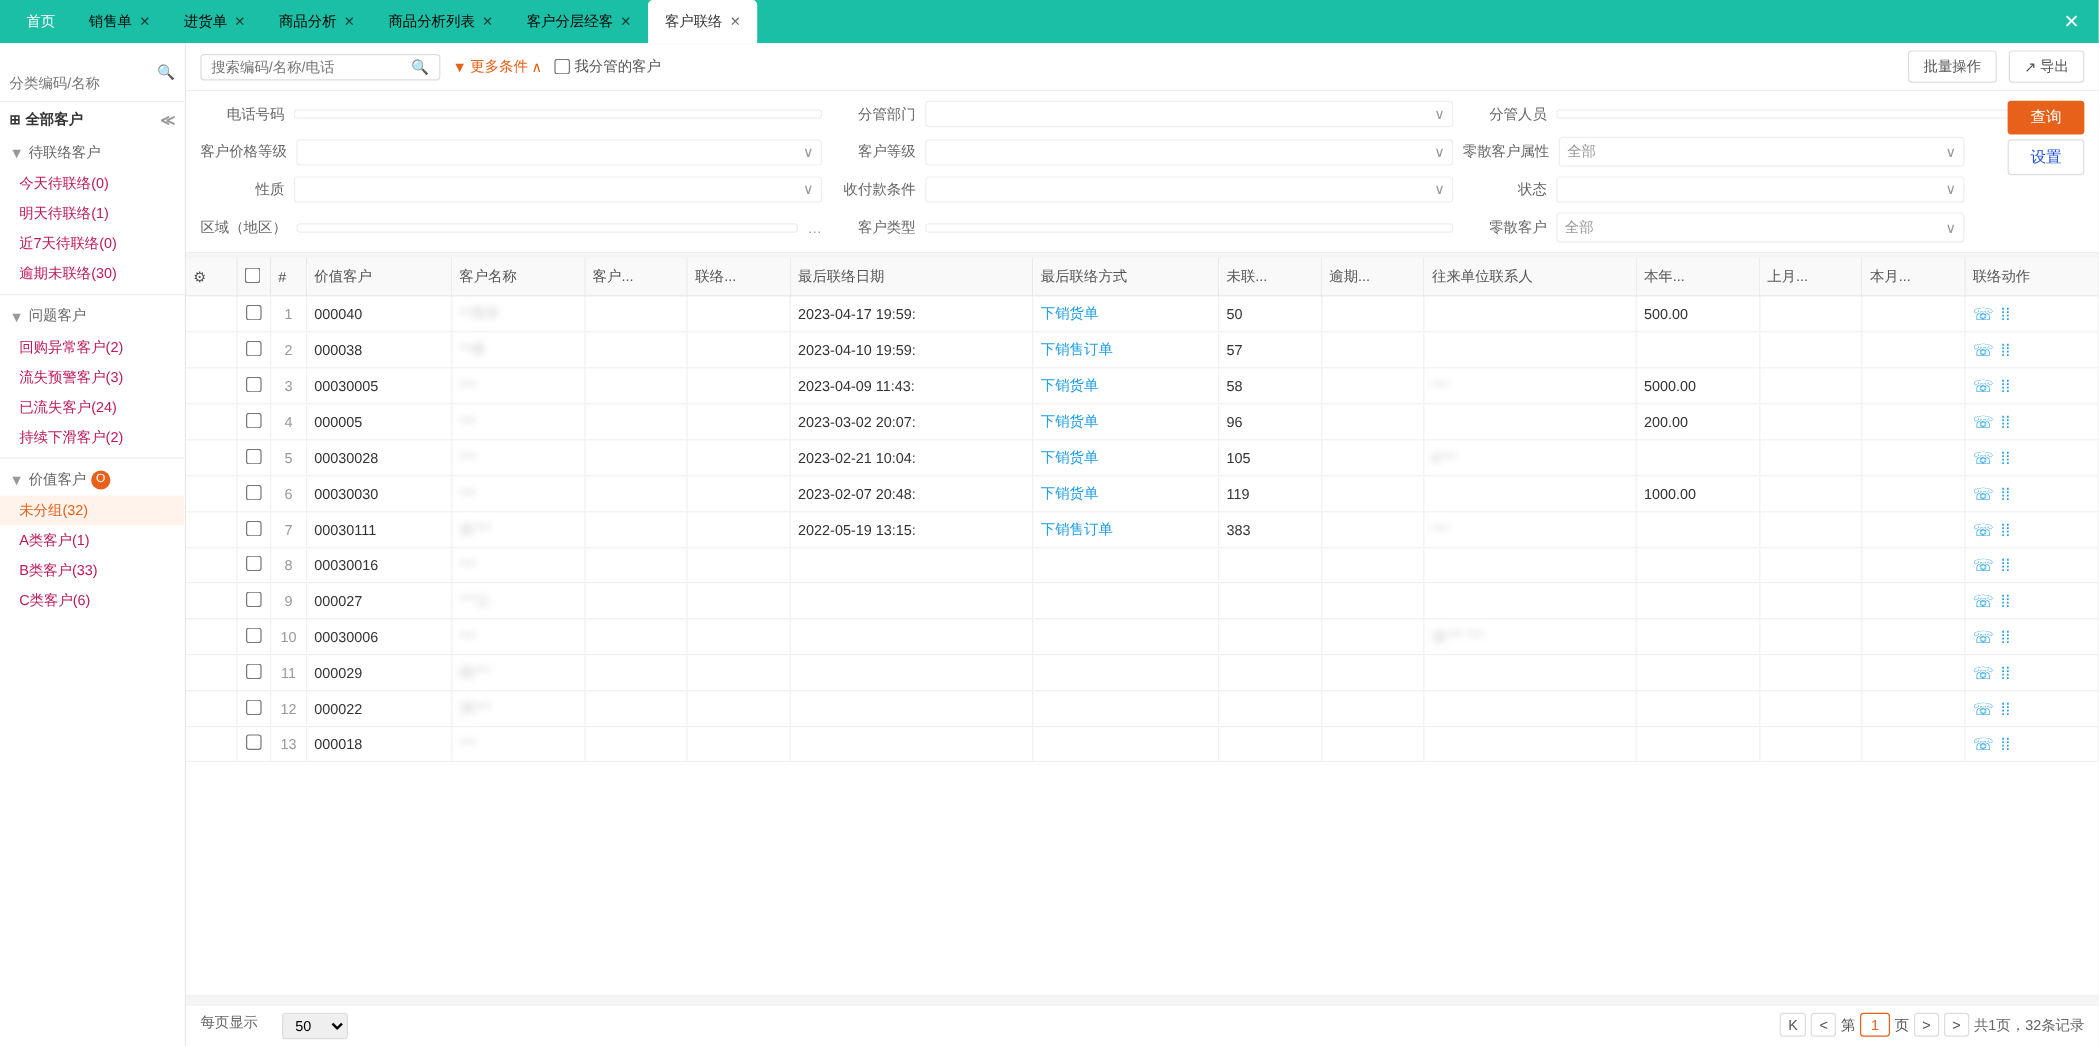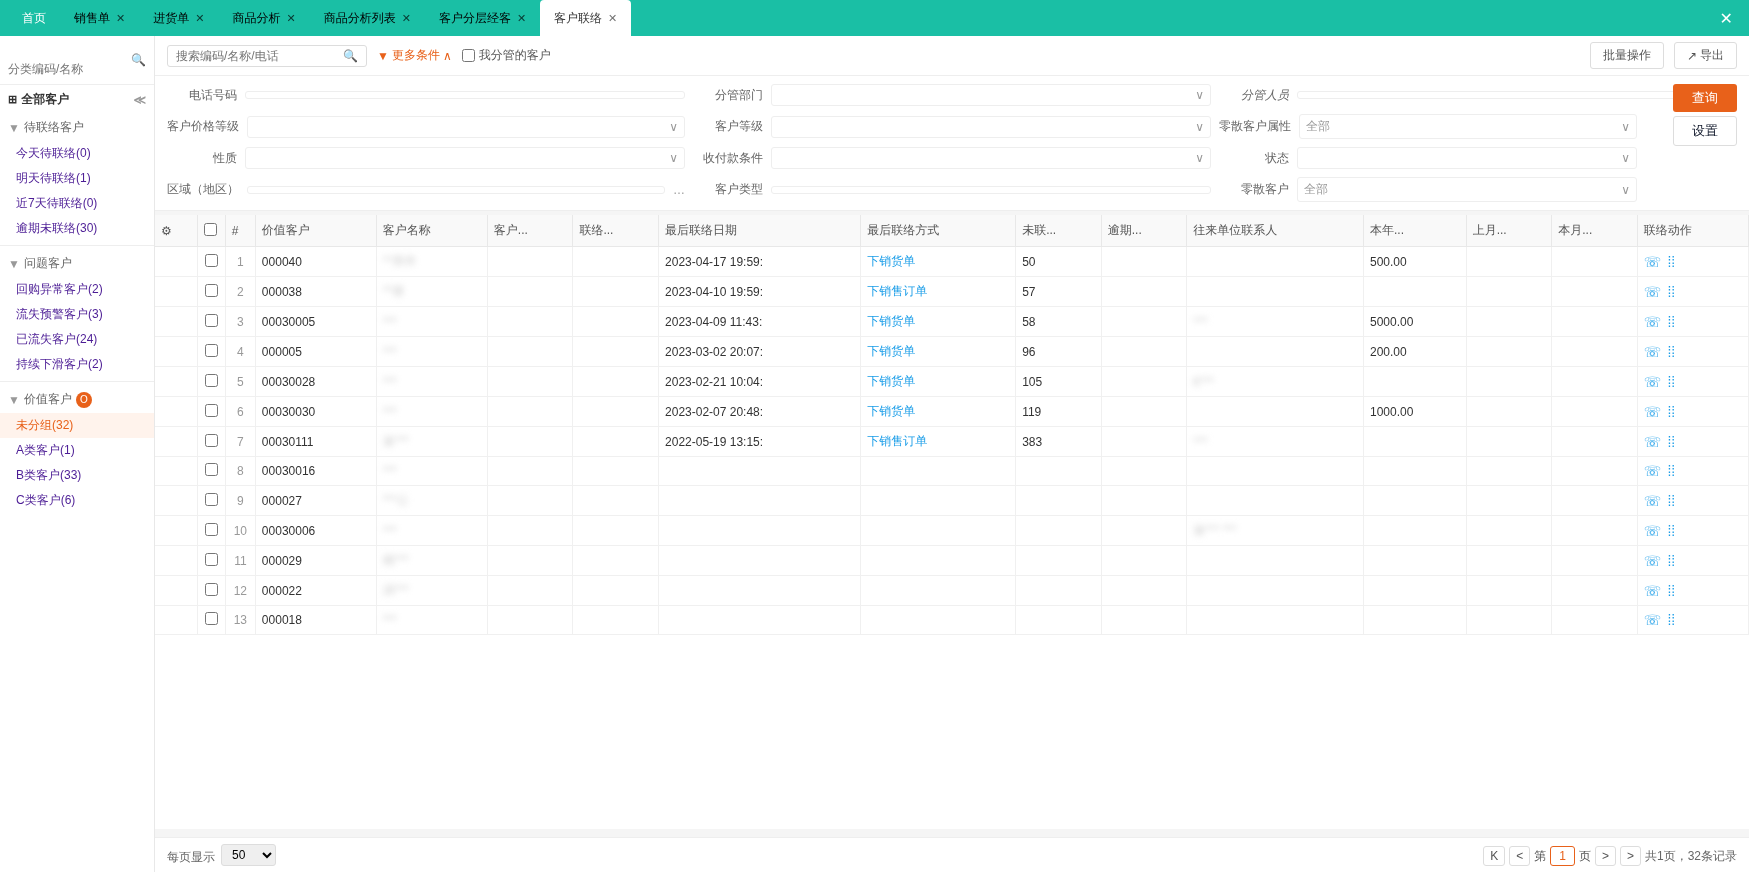--- a/index.html
+++ b/index.html
@@ -103,21 +103,21 @@
       font-size: 12px;
       display: flex;
       align-items: center;
     }
     .sidebar-group-label .arrow {
       margin-right: 4px;
       color: #999;
     }
     .sidebar-item {
       padding: 4px 16px;
-      color: #4c1d95;
+      color: #be185d;
       cursor: pointer;
       font-size: 12px;
     }
     .sidebar-item.active {
       background: #fff3ec;
       color: #e8611a;
     }
     .sidebar-divider {
       height: 1px;
       background: #eee;
@@ -250,21 +250,21 @@
       background: #e8611a;
       color: #fff;
       border: none;
       border-radius: 3px;
       cursor: pointer;
       font-size: 13px;
     }
     .btn-reset {
       padding: 5px 18px;
       background: #fff;
-      color: #0f172a;
+      color: #1d4ed8;
       border: 1px solid #ddd;
       border-radius: 3px;
       cursor: pointer;
       font-size: 13px;
     }
 
     
     .table-container {
       flex: 1;
       overflow: auto;
@@ -299,25 +299,25 @@
     .row-num { color: #999; text-align: center; width: 30px; }
     .checkbox-cell { text-align: center; width: 28px; }
     .link-text { color: #1a9de8; cursor: pointer; text-decoration: none; }
     .settings-icon { cursor: pointer; color: #666; }
     .action-icons { display: flex; gap: 6px; color: #1a9de8; }
     .action-icon { cursor: pointer; font-size: 14px; }
 
     
     .table-footer {
       display: flex;
-      align-items: flex-end;
+      align-items: flex-start;
       padding: 6px 12px;
       background: #fff;
       border-top: 1px solid #eee;
-      gap: 6px;
+      gap: 20px;
     }
     .footer-text { color: #666; }
     .page-size-select {
       border: 1px solid #ddd;
       border-radius: 3px;
       padding: 2px 6px;
       font-size: 12px;
     }
     .pagination {
       display: flex;
@@ -492,21 +492,21 @@
         <span class="filter-label">电话号码</span>
         <div class="filter-input"></div>
       </div>
       <div class="filter-row">
         <span class="filter-label">分管部门</span>
         <div class="filter-select">
           <span></span>
           <span>∨</span>
         </div>
       </div>
-      <div class="filter-row" style=" font-style: italic;">
+      <div class="filter-row" style="">
         <span class="filter-label">分管人员</span>
         <div class="filter-input"></div>
         <span style="color:#999; cursor:pointer;">…</span>
       </div>
 
       <div class="filter-row">
         <span class="filter-label">客户价格等级</span>
         <div class="filter-select">
           <span></span>
           <span>∨</span>

